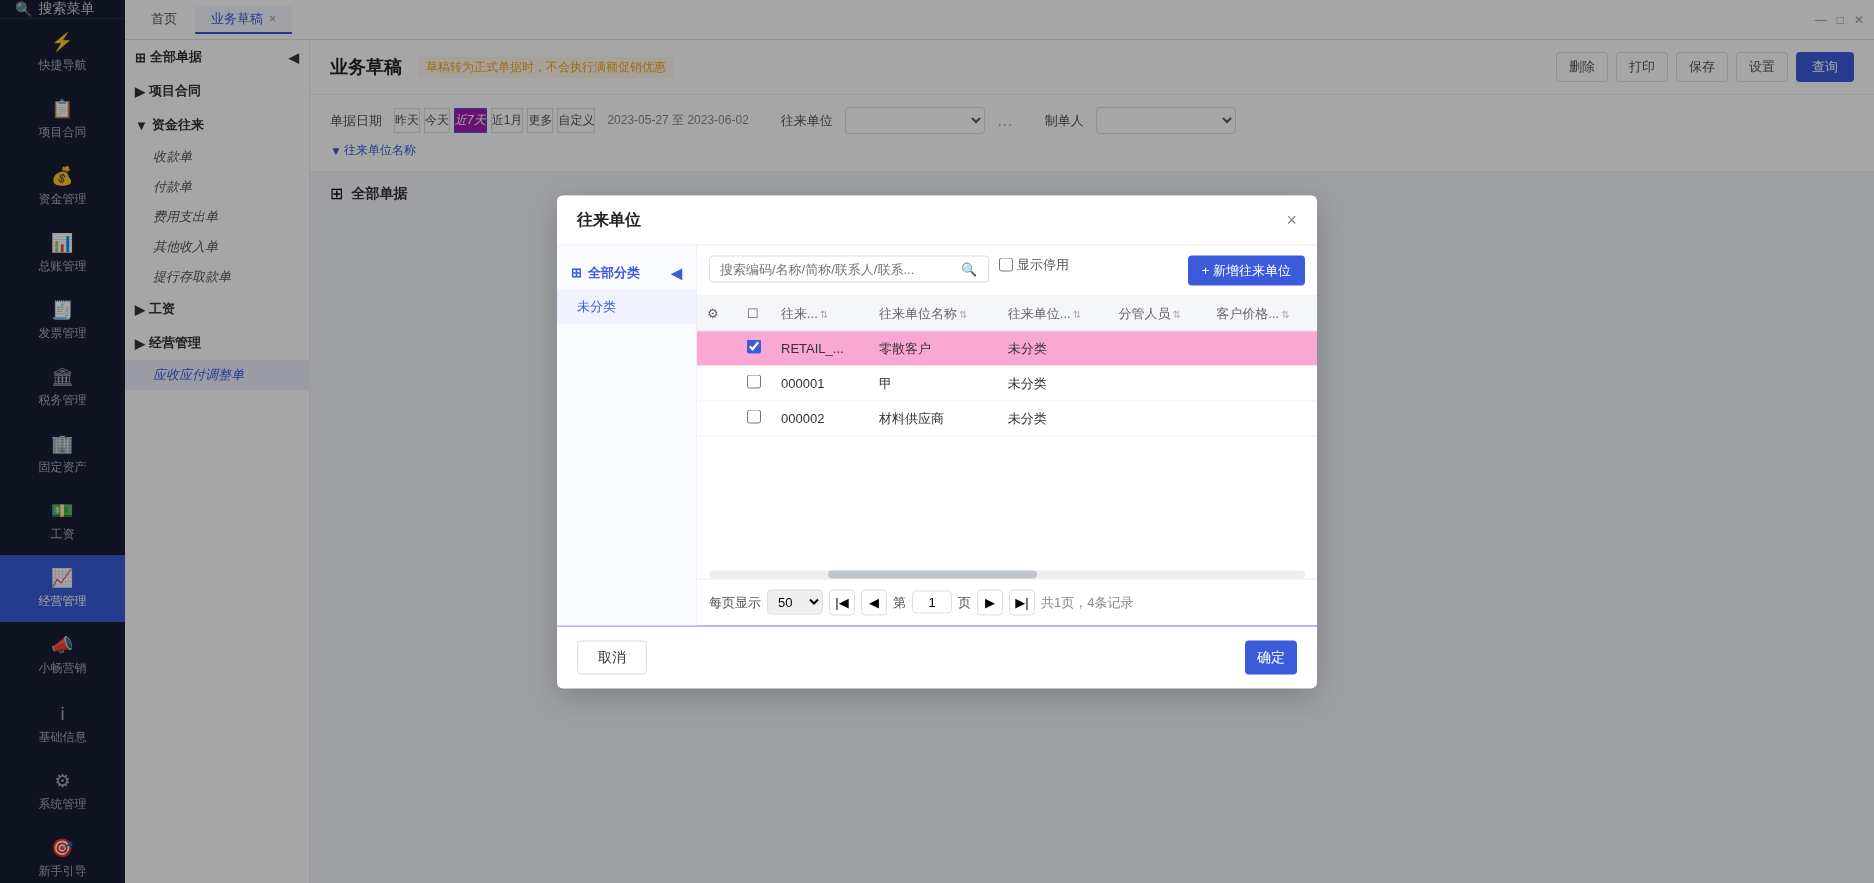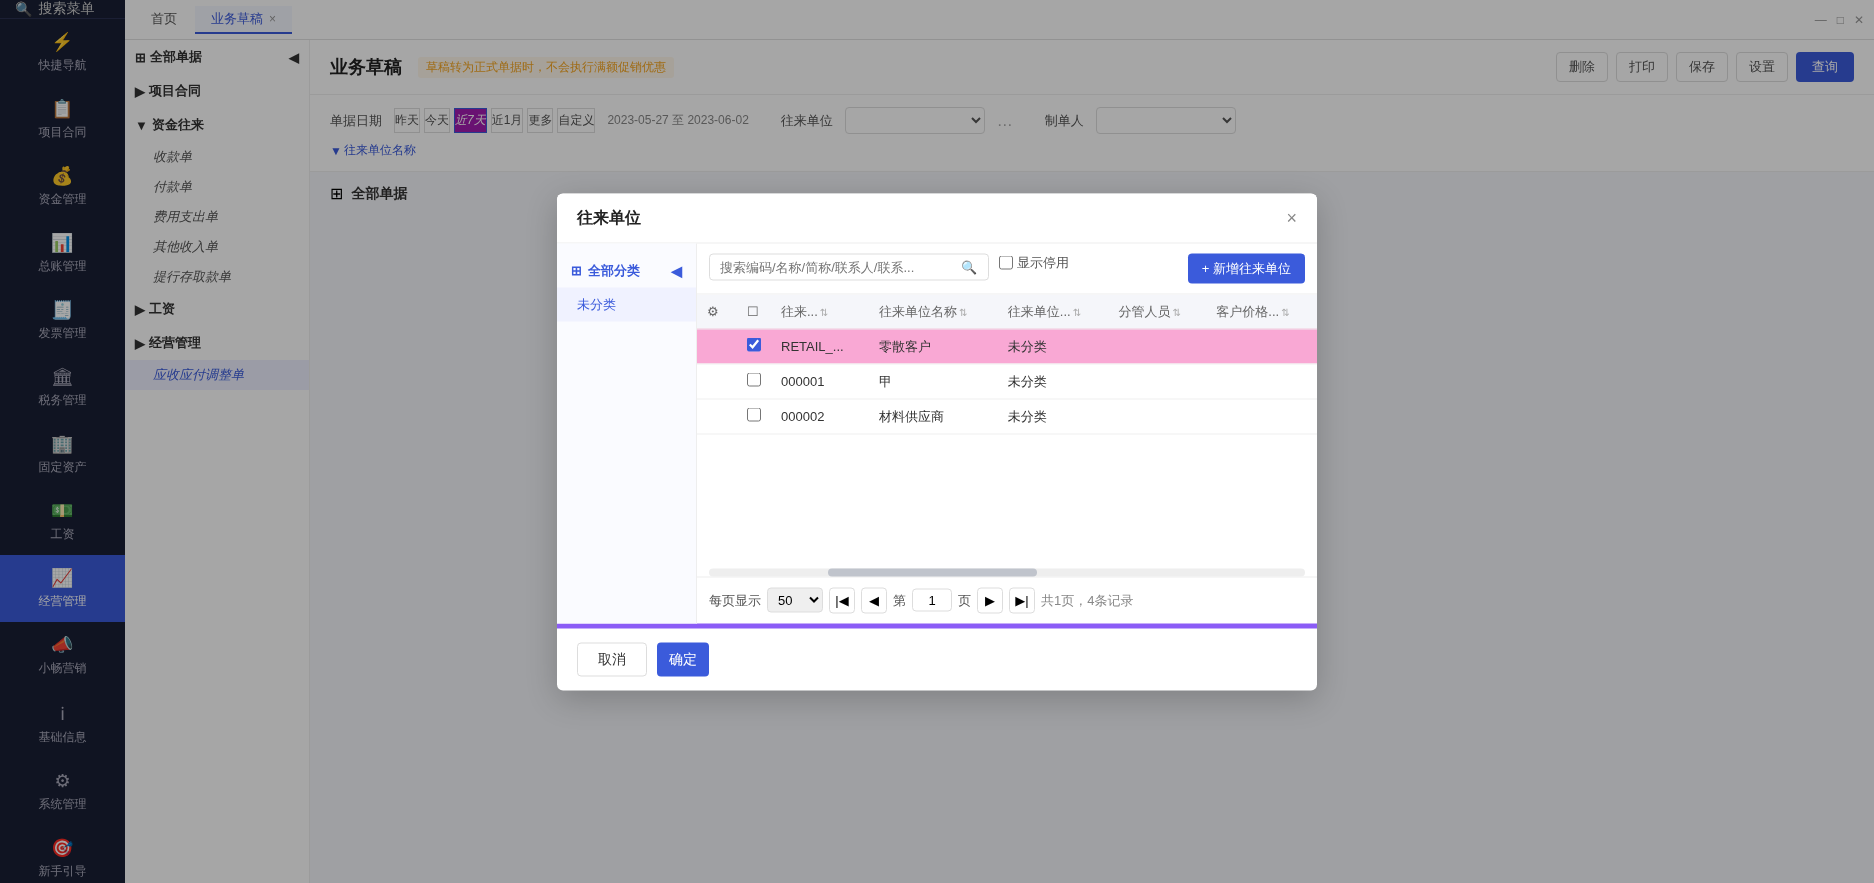--- a/index.html
+++ b/index.html
@@ -75,21 +75,21 @@
       width: 760px; background: #fff; border-radius: 6px; box-shadow: 0 8px 32px rgba(0,0,0,0.2);
       z-index: 200; overflow: hidden;
     }
     .modal-header {
       padding: 14px 20px; border-bottom: 1px solid #eee; display: flex; align-items: center;
       justify-content: space-between; background: #fff;
     }
     .modal-title { font-size: 16px; font-weight: bold; color: #222; }
     .modal-close { font-size: 18px; color: #888; cursor: pointer; background: none; border: none; }
     .modal-body { padding: 0; display: flex; min-height: 380px; }
-    .modal-footer { padding: 14px 20px; border-top: 5px solid #8b5cf6; display: flex; justify-content: flex-start; gap: 10px; }
+    .modal-footer { padding: 14px 20px; border-top: 1px solid #8b5cf6; display: flex; justify-content: space-between; gap: 10px; }
 
     
     .category-panel {
       width: 140px; border-right: 1px solid #eee; padding: 10px 0; background: #fafbff;
       flex-shrink: 0;
     }
     .category-header {
       display: flex; align-items: center; gap: 6px; padding: 8px 14px;
       font-size: 13px; color: #3b5bdb; font-weight: bold; cursor: pointer;
     }

